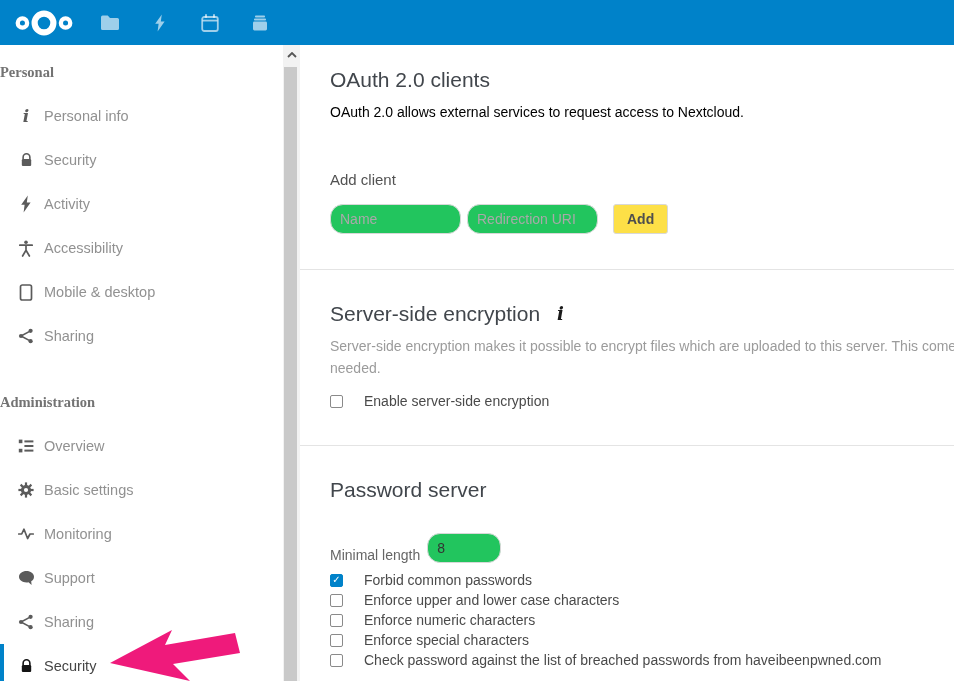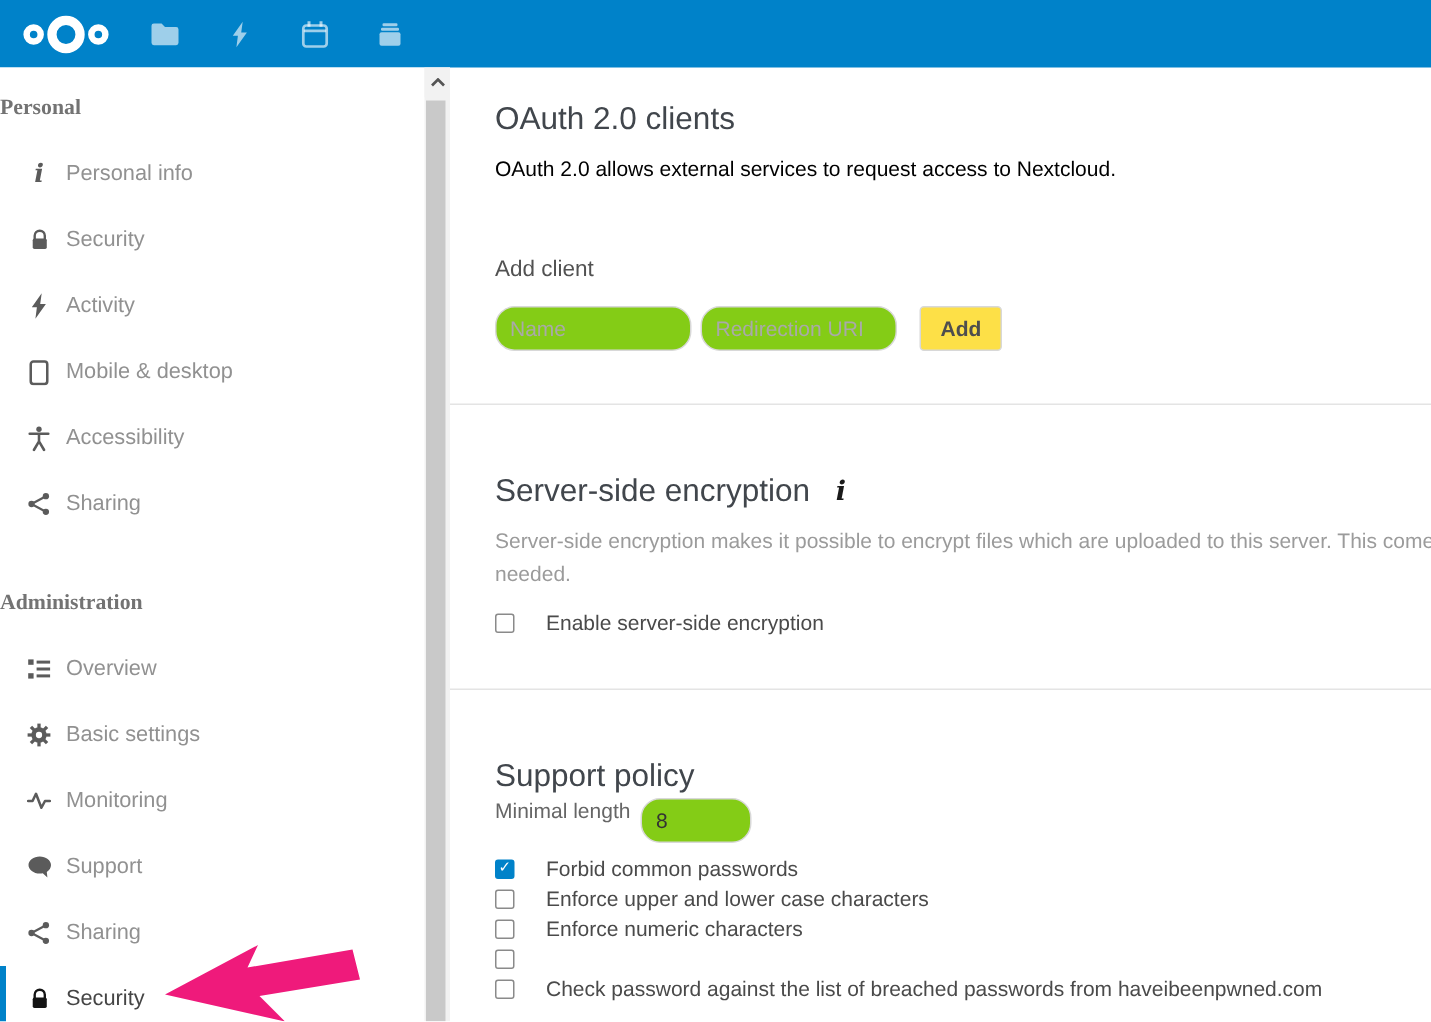--- a/index.html
+++ b/index.html
@@ -37,32 +37,32 @@
   
   main{flex:1 1 auto;min-width:0;padding:21px 0 0 30px;}
   h2{font-size:21px;font-weight:400;color:#41464c;margin:0;line-height:28px;display:flex;align-items:center;}
   .info-glyph{font-family:"DejaVu Serif","Liberation Serif",serif;font-style:italic;font-weight:700;font-size:18px;color:#1a1a1a;margin-left:17px;cursor:pointer;}
   .muted{color:#000000;font-size:14px;line-height:20px;margin:8px 0 0;}
   .enc-desc{margin-top:7px;}
   .enc-desc p{margin:0;color:#9b9b9b;font-size:14px;line-height:22px;}
   .nowrap{white-space:nowrap;}
   h3.sub{font-size:15px;font-weight:400;color:#525252;margin:48px 0 0;line-height:20px;}
   .client-row{display:flex;align-items:center;margin-top:14px;}
-  .text-input{height:30px;border:1px solid #d8d8d8;border-radius:13px;padding:0 9px;font-size:14px;color:#333;background:#84cc16;outline:none;font-family:inherit;}
+  .text-input{height:30px;border:1px solid #d8d8d8;border-radius:13px;padding:0 9px;font-size:14px;color:#333;background:#22c55e;outline:none;font-family:inherit;}
   .text-input::placeholder{color:#a9a9a9;}
   .name-input{width:131px;}
   .uri-input{width:131px;margin-left:6px;}
   .add-btn{margin-left:15px;height:30px;padding:0 13px;background:#fde047;border:1px solid #d8d8d8;border-radius:3px;font-weight:700;font-size:14px;color:#4e4e4e;cursor:pointer;font-family:inherit;}
   hr.divider{border:none;border-top:1px solid #e4e4e4;margin:35px 0 0 -30px;}
-  .section-top{margin-top:44px;}
+  .section-top{margin-top:30px;}
   .cb{width:13px;height:13px;border:1px solid #8a8a8a;border-radius:2px;background:#fff;display:inline-flex;align-items:center;justify-content:center;flex:none;cursor:pointer;}
   .cb.checked{background:var(--accent);border-color:var(--accent);color:#fff;font-size:10px;font-weight:700;line-height:1;}
   .cb-row{display:flex;align-items:center;gap:21px;font-size:14px;color:#4a4a4a;cursor:pointer;}
   .enc-cb-row{margin-top:13px;height:18px;}
-  .minlen-row{display:flex;align-items:flex-start;}
+  .minlen-row{display:flex;align-items:flex-end;margin-top:29px;}
   .minlen-label{font-size:14px;color:#666;}
   .minlen-input{width:74px;margin-left:7px;}
   .cb-list{margin-top:7px;}
   .cb-list .cb-row{height:20px;}
   
   .annotation-arrow{position:absolute;left:98px;top:618px;pointer-events:none;z-index:50;}
   .annotation-arrow polygon{fill:var(--annotation-arrow);}
 </style>
 </head>
 <body>
@@ -133,34 +133,34 @@
         <div class="nav-item">
           <span class="icon">
             <svg width="16" height="18" viewBox="0 0 16 18">
               <path d="M9.8 0.5 L3.2 9.8 h3.4 L5.6 17.5 L12.6 7.6 H8.8 Z" fill="currentColor"></path>
             </svg>
           </span>
           <span class="nav-label">Activity</span>
         </div>
         <div class="nav-item">
           <span class="icon">
-            <svg width="14" height="17" viewBox="0 0 14 17">
-              <rect x="1.5" y="1" width="11" height="15" rx="1.8" fill="none" stroke="currentColor" stroke-width="1.7"></rect>
-            </svg>
-          </span>
-          <span class="nav-label">Mobile &amp; desktop</span>
-        </div>
-        <div class="nav-item">
-          <span class="icon">
             <svg width="16" height="17" viewBox="0 0 16 17">
               <circle cx="8" cy="2.2" r="1.8" fill="currentColor"></circle>
               <path d="M1.8 5.2 H14.2 M8 5.2 V10.2 M8 10.2 L4.6 16 M8 10.2 L11.4 16" stroke="currentColor" stroke-width="1.7" fill="none" stroke-linecap="round"></path>
             </svg>
           </span>
           <span class="nav-label">Accessibility</span>
+        </div>
+        <div class="nav-item">
+          <span class="icon">
+            <svg width="14" height="17" viewBox="0 0 14 17">
+              <rect x="1.5" y="1" width="11" height="15" rx="1.8" fill="none" stroke="currentColor" stroke-width="1.7"></rect>
+            </svg>
+          </span>
+          <span class="nav-label">Mobile &amp; desktop</span>
         </div>
         <div class="nav-item">
           <span class="icon">
             <svg width="16" height="16" viewBox="0 0 16 16">
               <circle cx="3" cy="8" r="2.1" fill="currentColor"></circle>
               <circle cx="12.6" cy="2.8" r="2.1" fill="currentColor"></circle>
               <circle cx="12.6" cy="13.2" r="2.1" fill="currentColor"></circle>
               <path d="M3 8 L12.6 2.8 M3 8 L12.6 13.2" stroke="currentColor" stroke-width="1.5"></path>
             </svg>
           </span>
@@ -273,41 +273,42 @@
       <label class="cb-row enc-cb-row">
         <span class="cb"></span>
         <span>Enable server-side encryption</span>
       </label>
     </section>
 
     <hr class="divider">
 
     <section>
       <h2 class="section-top">
-          <span>Support policy</span>
+          <span>Password server</span>
         </h2>
       <div class="minlen-row">
         <span class="minlen-label">Minimal length</span>
         <input type="text" class="text-input minlen-input" value="8" style="">
       </div>
       <div class="cb-list">
           <label class="cb-row">
             <span class="cb checked">✓</span>
             <span class="cb-label">Forbid common passwords</span>
           </label>
           <label class="cb-row">
             <span class="cb"></span>
             <span class="cb-label">Enforce upper and lower case characters</span>
           </label>
           <label class="cb-row">
             <span class="cb"></span>
             <span class="cb-label">Enforce numeric characters</span>
           </label>
           <label class="cb-row">
             <span class="cb"></span>
+            <span class="cb-label">Enforce special characters</span>
           </label>
           <label class="cb-row">
             <span class="cb"></span>
             <span class="cb-label">Check password against the list of breached passwords from haveibeenpwned.com</span>
           </label>
         </div>
     </section>
   </main>
 </div>
 

